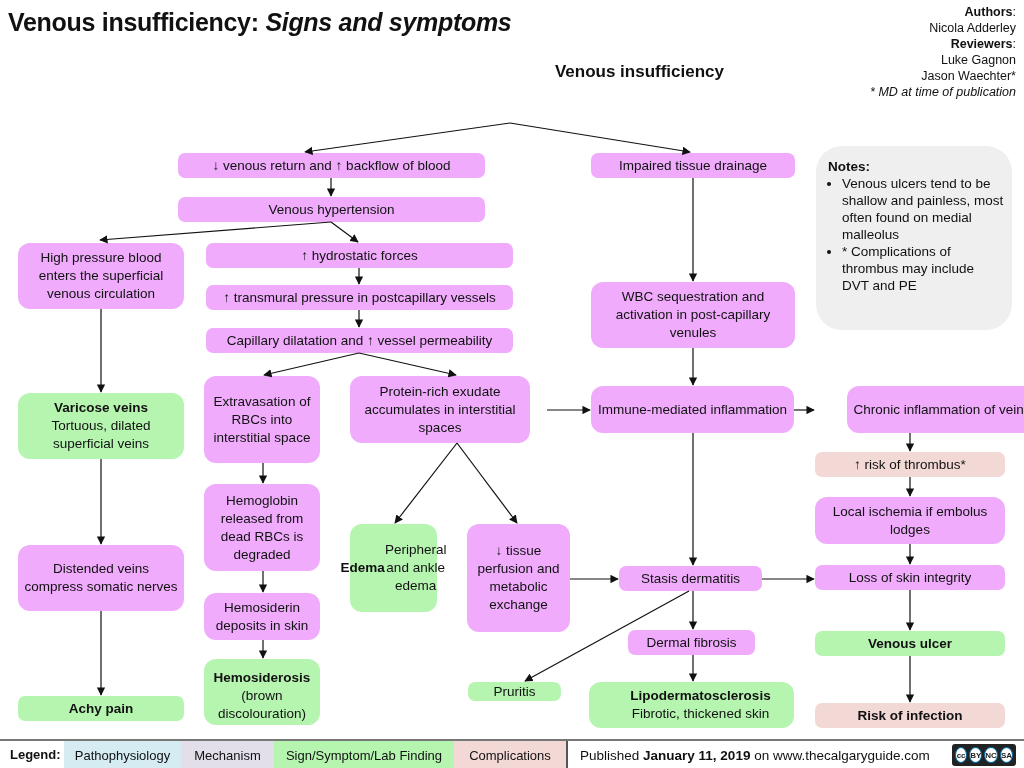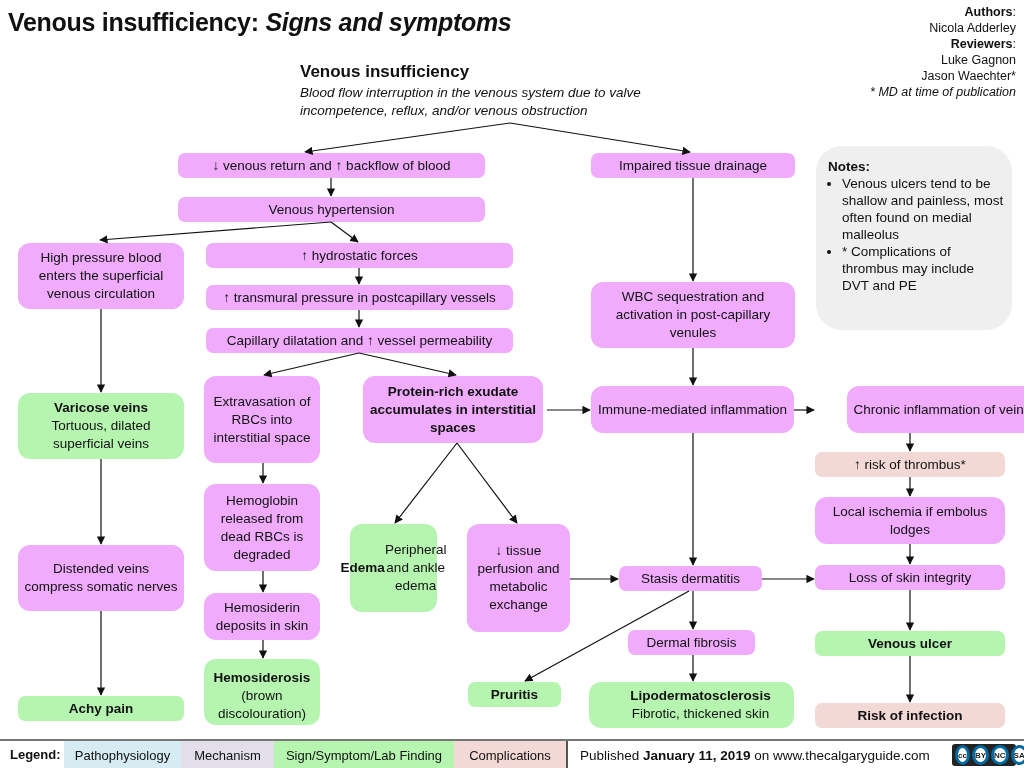--- a/index.html
+++ b/index.html
@@ -3,21 +3,21 @@
 <meta charset="utf-8">
 <style>
   html, body { margin:0; padding:0; }
   body { width:1024px; height:768px; background:#ffffff; position:relative; overflow:hidden;
          font-family:"Liberation Sans", "DejaVu Sans", sans-serif; color:#111; }
   .abs { position:absolute; }
   #title { left:8px; top:8px; font-size:25px; font-weight:bold; white-space:nowrap; letter-spacing:-0.3px; }
   #title i { font-weight:bold; }
   #credits { right:8px; top:4px; text-align:right; font-size:12.5px; line-height:16px; }
   #credits b { font-weight:bold; }
-  #header { left:300px; top:62px; width:424px; text-align:left; }
+  #header { left:300px; top:62px; width:424px; text-align:right; }
   #header .h { font-size:17px; font-weight:bold; line-height:20px; }
   #header .s { font-size:13.5px; font-style:italic; line-height:18px; margin-top:2px; }
   .box { position:absolute; display:flex; align-items:center; justify-content:center; text-align:center;
          font-size:13.5px; line-height:18px; border-radius:7px; box-sizing:border-box; padding:2px 4px; }
   .mech { background:#f0abfc; }
   .sign { background:#b6f5b0; }
   .comp { background:#f3d9d6; }
   .round { border-radius:12px; }
   .box b { font-weight:bold; }
   #notes { left:816px; top:146px; width:196px; height:184px; background:#efefef; border-radius:26px;
@@ -28,44 +28,40 @@
   svg#arrows { position:absolute; left:0; top:0; width:1024px; height:768px; pointer-events:none; }
   #footer { left:0; top:739px; width:1024px; height:29px; border-top:2px solid #777; }
   .legend-label { position:absolute; left:10px; top:6px; font-size:13px; font-weight:bold; }
   .leg { position:absolute; top:0; height:29px; display:flex; align-items:center; justify-content:center;
          font-size:13px; }
   #pub { position:absolute; left:566px; top:0; height:29px; border-left:2px solid #555; display:flex; align-items:center;
          padding-left:12px; font-size:13.5px; white-space:nowrap; }
   #cc { position:absolute; right:8px; top:3px; width:64px; height:22px; background:#222; border-radius:3px;
         display:flex; align-items:center; gap:2px; padding:0 3px; box-sizing:border-box; }
   #cc span { display:inline-flex; width:14px; height:14px; border-radius:50%; background:#fff; color:#222;
-             font-size:8px; font-weight:bold; align-items:center; justify-content:center; border:3px solid #0369a1; }
+             font-size:8px; font-weight:bold; align-items:center; justify-content:center; border:1px solid #0369a1; }
 </style>
 </head>
 <body>
 
 <div id="title" class="abs">
   <span>Venous insufficiency:</span> <i>Signs and symptoms</i>
 </div>
 
 <div id="credits" class="abs">
   <div><b>Authors</b>:</div>
   <div>Nicola Adderley</div>
   <div><b>Reviewers</b>:</div>
   <div>Luke Gagnon</div>
   <div>Jason Waechter*</div>
   <div style="font-style:italic">* MD at time of publication</div>
 </div>
 
 <div id="header" class="abs">
   <div class="h">Venous insufficiency</div>
-  <div class="s">
-    <div>Blood flow interruption in the venous system due to valve</div>
-    <div>incompetence, reflux, and/or venous obstruction</div>
-  </div>
 </div>
 
 <div id="notes" class="abs">
   <div class="nh">Notes:</div>
   <ul>
     <li>Venous ulcers tend to be shallow and painless, most often found on medial malleolus</li>
     <li>* Complications of thrombus may include DVT and PE</li>
   </ul>
 </div>
 
@@ -78,21 +74,21 @@
 <div class="box mech" style="left:206px;top:285px;width:307px;height:25px;">↑ transmural pressure in postcapillary vessels</div>
 <div class="box mech" style="left:206px;top:328px;width:307px;height:25px;">Capillary dilatation and ↑ vessel permeability</div>
 
 <div class="box mech round" style="left:591px;top:282px;width:204px;height:66px;">WBC sequestration and activation in post-capillary venules</div>
 
 <div class="box sign round" style="left:18px;top:393px;width:166px;height:66px;flex-direction:column;">
   <b>Varicose veins</b>
   <span>Tortuous, dilated superficial veins</span>
 </div>
 <div class="box mech round" style="left:204px;top:376px;width:116px;height:87px;">Extravasation of RBCs into interstitial space</div>
-<div class="box mech round" style="left:363px;top:376px;width:180px;height:67px;font-weight:bold;">Protein-rich exudate accumulates  in interstitial spaces</div>
+<div class="box mech round" style="left:350px;top:376px;width:180px;height:67px;">Protein-rich exudate accumulates  in interstitial spaces</div>
 <div class="box mech round" style="left:591px;top:386px;width:203px;height:47px;">Immune-mediated inflammation</div>
 <div class="box mech round" style="left:815px;top:386px;width:190px;height:47px;margin-left:32px;">Chronic inflammation of veins</div>
 <div class="box comp" style="left:815px;top:452px;width:190px;height:25px;font-weight:normal;">↑ risk of thrombus*</div>
 
 <div class="box mech round" style="left:204px;top:484px;width:116px;height:87px;">Hemoglobin released from dead RBCs is degraded</div>
 <div class="box sign round" style="left:350px;top:524px;width:87px;height:88px;flex-direction:row;">
   <b>Edema</b>
   <span>Peripheral and ankle edema</span>
 </div>
 <div class="box mech round" style="left:467px;top:524px;width:103px;height:108px;">↓ tissue perfusion and metabolic exchange</div>
@@ -104,21 +100,21 @@
 
 <div class="box mech round" style="left:204px;top:593px;width:116px;height:47px;">Hemosiderin deposits in skin</div>
 <div class="box mech" style="left:628px;top:630px;width:127px;height:25px;">Dermal fibrosis</div>
 <div class="box sign" style="left:815px;top:631px;width:190px;height:25px;font-weight:bold;">Venous ulcer</div>
 
 <div class="box sign round" style="left:204px;top:659px;width:116px;height:66px;flex-direction:column;justify-content:flex-end;">
   <b>Hemosiderosis</b>
   <span>(brown discolouration)</span>
 </div>
 <div class="box sign" style="left:18px;top:696px;width:166px;height:25px;font-weight:bold;">Achy pain</div>
-<div class="box sign" style="left:468px;top:682px;width:93px;height:25px;font-weight:bold;">Pruritis</div>
+<div class="box sign" style="left:468px;top:682px;width:93px;height:19px;font-weight:normal;">Pruritis</div>
 <div class="box sign round" style="left:589px;top:682px;width:205px;height:46px;flex-direction:column;padding-left:22px;">
   <b>Lipodermatosclerosis</b>
   <span>Fibrotic, thickened skin</span>
 </div>
 <div class="box comp" style="left:815px;top:703px;width:190px;height:25px;font-weight:bold;">Risk of infection</div>
 
 <svg id="arrows">
   <defs>
     <marker id="ah" viewBox="0 0 10 10" refX="9" refY="5" markerWidth="7" markerHeight="7" orient="auto-start-reverse">
       <path d="M0,0 L10,5 L0,10 z" fill="#111"></path>

